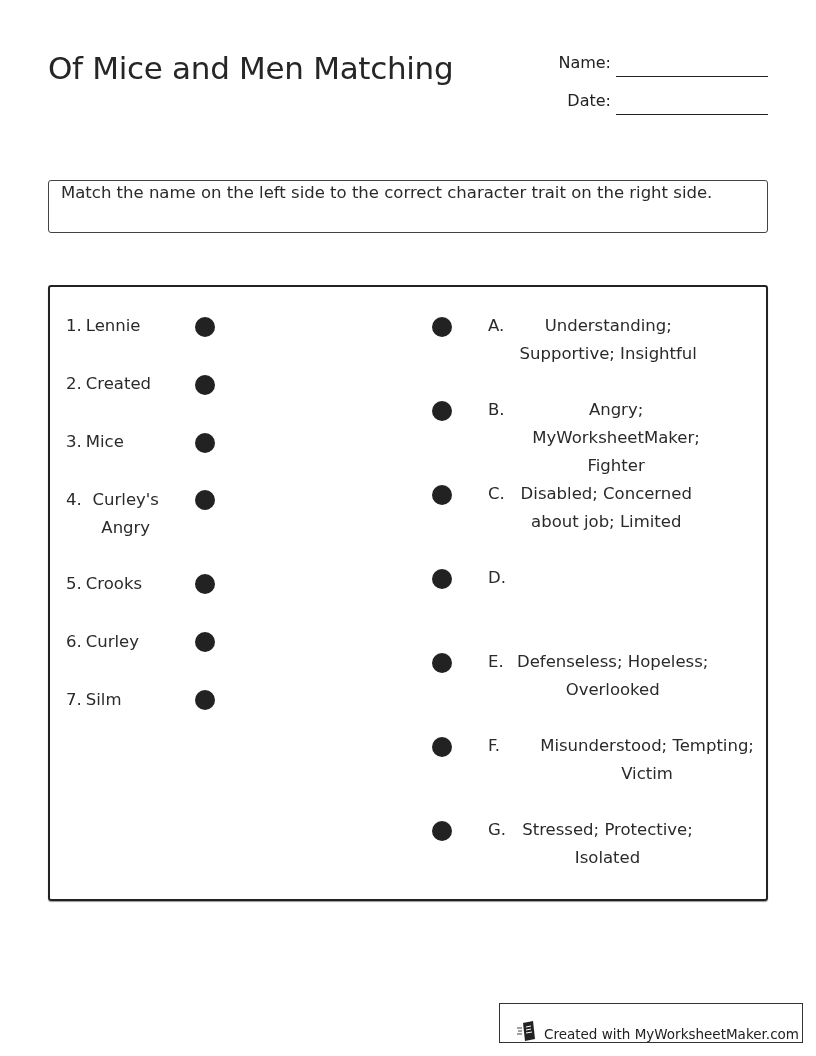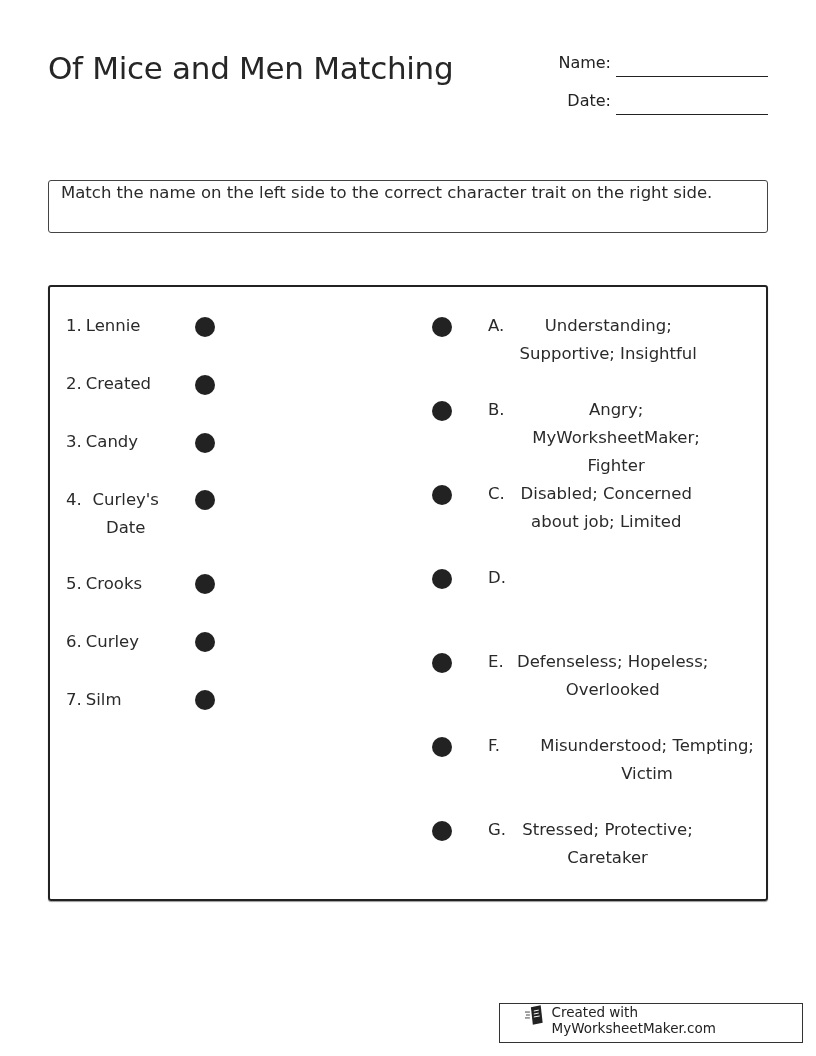--- a/index.html
+++ b/index.html
@@ -6,21 +6,21 @@
     body { width: 816px; height: 1056px; position: relative; overflow: hidden; color: #222222; font-family: "DejaVu Sans", sans-serif; }
     .title { position: absolute; left: 48px; top: 48px; font-size: 31px; line-height: 40px; color: #262626; font-weight: normal; margin: 0; letter-spacing: -0.3px; text-align: center; }
     .field { position: absolute; white-space: nowrap; }
     .field .lbl { position: absolute; right: 0; }
     .instr { position: absolute; left: 48px; top: 180px; width: 694px; height: 51px; border: 1.5px solid #444; border-radius: 3px; padding: 0 12px; font-size: 16.5px; line-height: 24px; color: #2a2a2a; }
     .matchbox { position: absolute; left: 48px; top: 285px; width: 716px; height: 612px; border: 2px solid #222; border-radius: 3px; box-shadow: 0 1px 1px #999; }
     .item { position: absolute; font-size: 16.5px; line-height: 28px; color: #2a2a2a; display: flex; }
     .item .num { white-space: nowrap; }
     .item .txt { margin-left: 4px; text-align: center; }
     .dot { position: absolute; width: 20px; height: 20px; border-radius: 50%; background: #222222; }
-    .footer { position: absolute; left: 499px; top: 1003px; width: 304px; height: 40px; border: 1.5px solid #333; box-sizing: border-box; display: flex; align-items: flex-start; padding-left: 24px; font-size: 13.5px; color: #222; }
+    .footer { position: absolute; left: 499px; top: 1003px; width: 304px; height: 40px; border: 1.5px solid #333; box-sizing: border-box; display: flex; align-items: flex-end; padding-left: 16px; font-size: 13.5px; color: #222; }
     .footer svg { margin-right: 6px; }
   </style>
 </head>
 <body>
 
 <h1 class="title">
   <span>Of Mice and Men Matching</span><br>
 </h1>
 
 <div>
@@ -47,27 +47,27 @@
 <div class="dot" style="left:195px; top:317px;"></div>
 
 <div class="item" style="left:66px; top:370px;">
   <span class="num">2.</span>
   <span class="txt">Created</span>
 </div>
 <div class="dot" style="left:195px; top:375px;"></div>
 
 <div class="item" style="left:66px; top:428px;">
   <span class="num">3.</span>
-  <span class="txt">Candy</span>
+  <span class="txt">Mice</span>
 </div>
 <div class="dot" style="left:195px; top:433px;"></div>
 
 <div class="item" style="left:66px; top:486px; width:110px;">
   <span class="num">4.</span>
-  <span class="txt" style="width:80px;">Curley's Date</span>
+  <span class="txt" style="width:80px;">Curley's Angry</span>
 </div>
 <div class="dot" style="left:195px; top:490px;"></div>
 
 <div class="item" style="left:66px; top:570px;">
   <span class="num">5.</span>
   <span class="txt">Crooks</span>
 </div>
 <div class="dot" style="left:195px; top:574px;"></div>
 
 <div class="item" style="left:66px; top:628px;">
@@ -113,21 +113,21 @@
 
 <div class="dot" style="left:432px; top:737px;"></div>
 <div class="item" style="left:488px; top:732px; width:270px;">
   <span class="num">F.</span>
   <span class="txt" style="width:245px;margin-left:36px;">Misunderstood; Tempting; Victim</span>
 </div>
 
 <div class="dot" style="left:432px; top:821px;"></div>
 <div class="item" style="left:488px; top:816px; width:260px;">
   <span class="num">G.</span>
-  <span class="txt" style="width:195px;">Stressed; Protective; Caretaker</span>
+  <span class="txt" style="width:195px;">Stressed; Protective; Isolated</span>
 </div>
 
 <div class="footer">
   <svg width="22" height="22" viewBox="0 0 22 22">
     <line x1="1" y1="8" x2="6" y2="8" stroke="#444" stroke-width="1"></line>
     <line x1="2" y1="11" x2="6" y2="11" stroke="#444" stroke-width="1"></line>
     <line x1="1" y1="14" x2="6" y2="14" stroke="#444" stroke-width="1"></line>
     <path d="M7 3 L17 1 L19 19 L9 21 Z" fill="#222"></path>
     <path d="M10 7 L15 6 M10 10 L15 9 M10 13 L16 12" stroke="#fff" stroke-width="1"></path>
   </svg>

